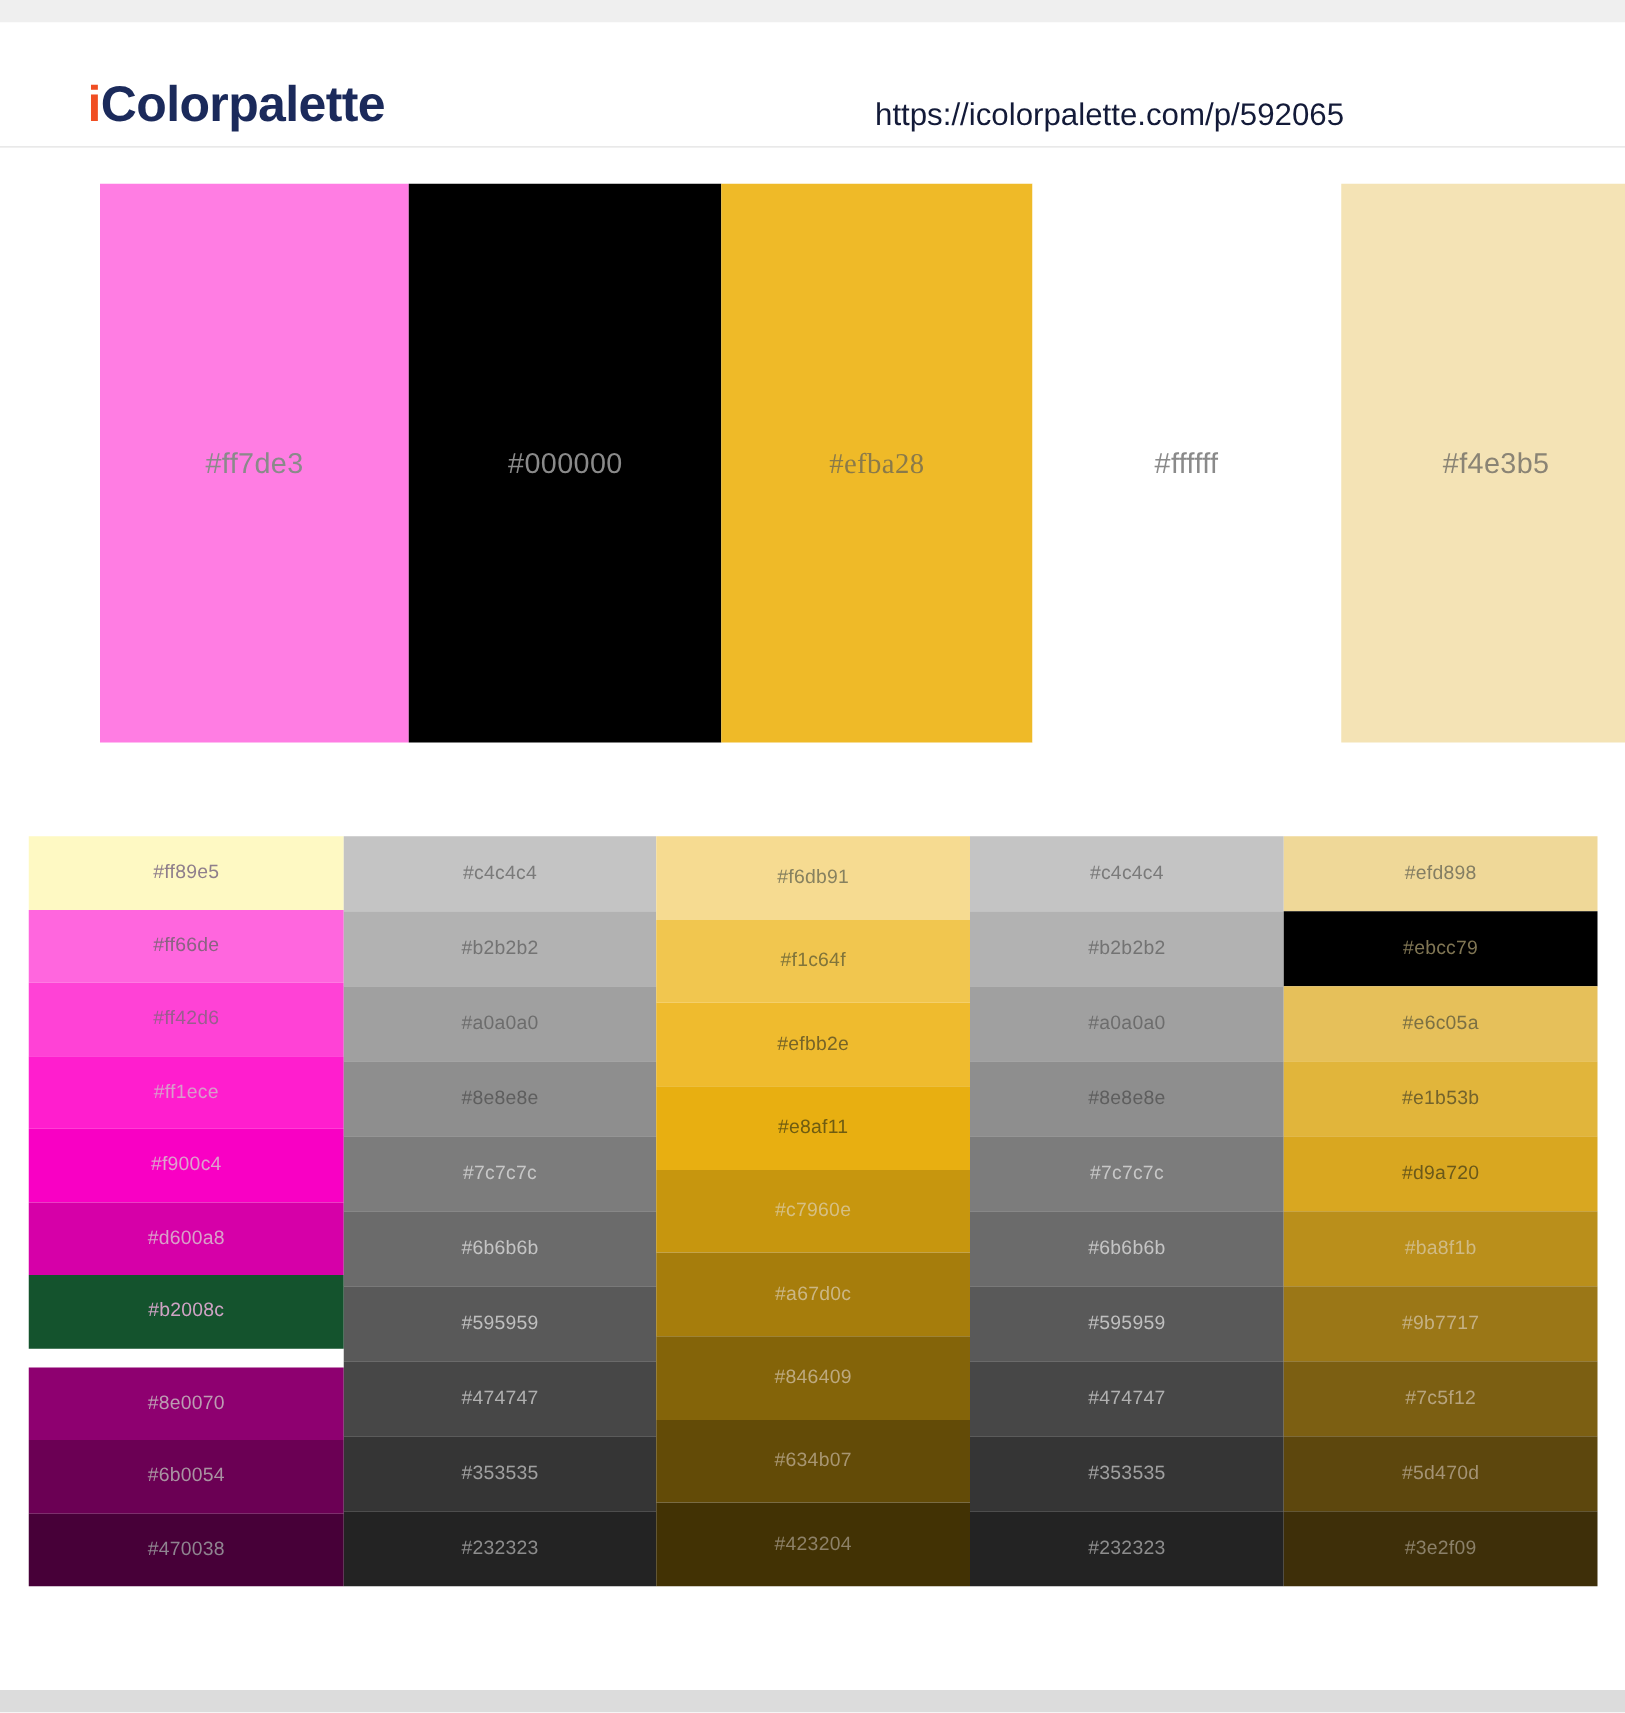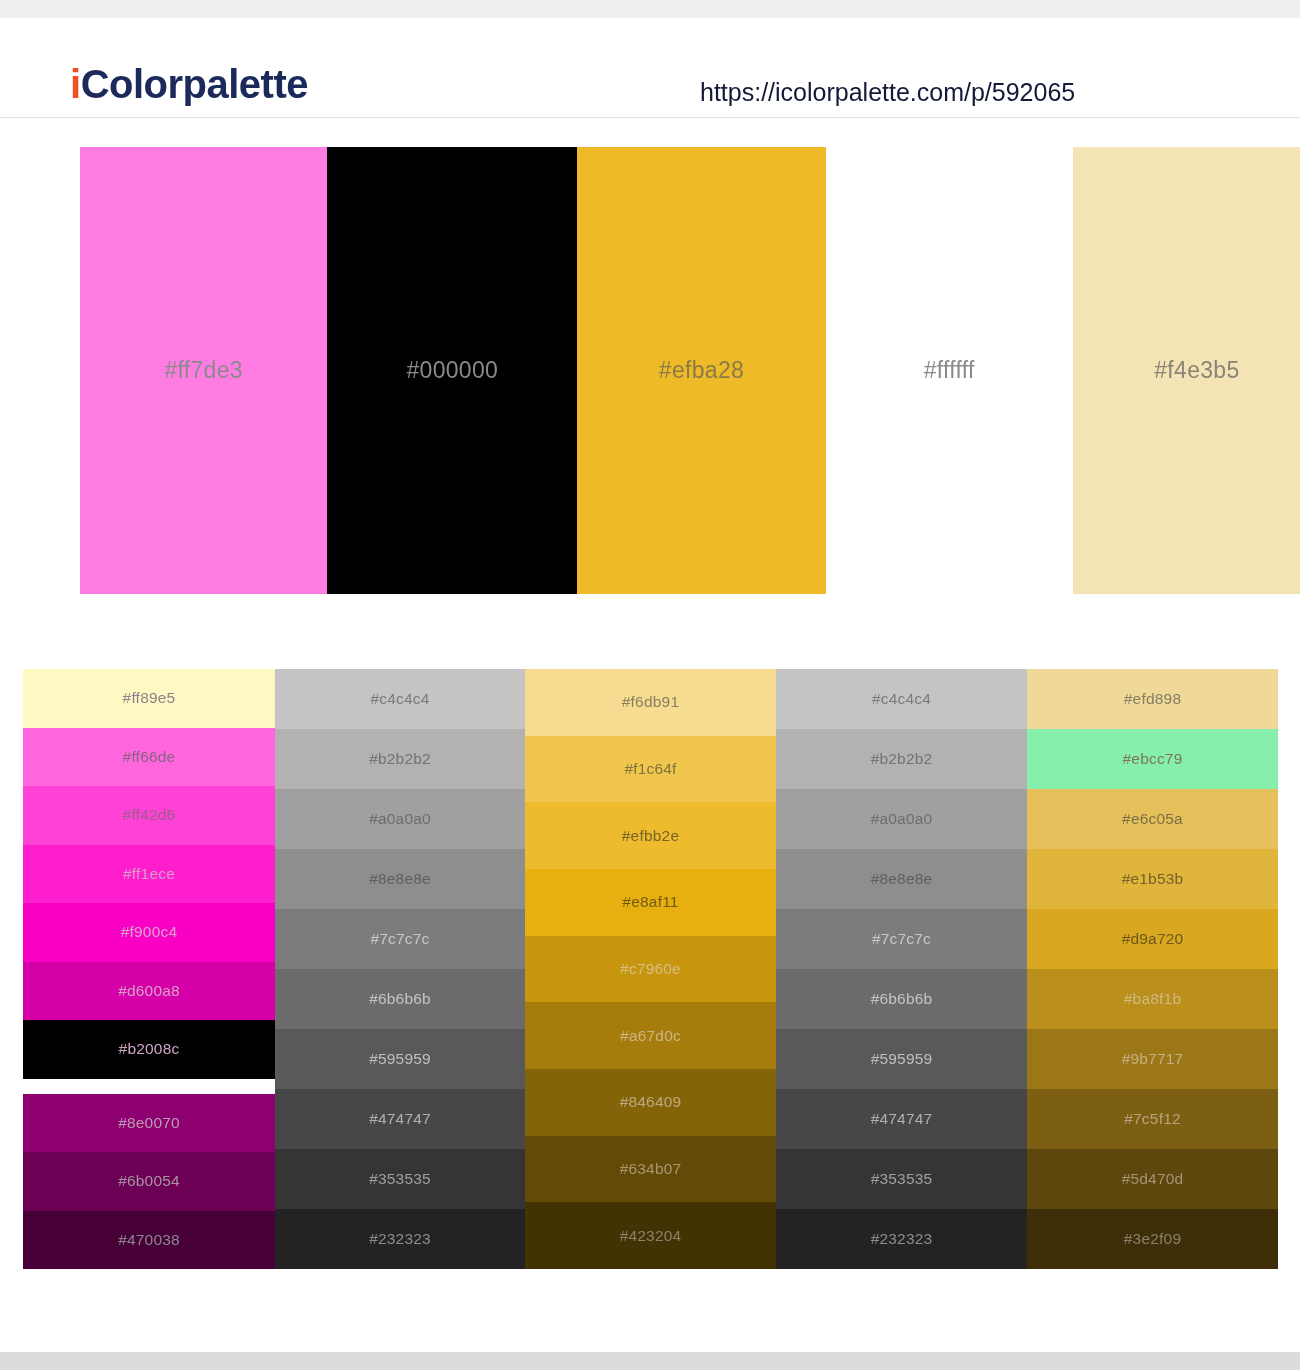--- a/index.html
+++ b/index.html
@@ -110,21 +110,21 @@
   </div>
 
   <div class="swatch-strip">
       <div class="swatch" style="background: rgb(255, 125, 227); width: 250px;">
         <span class="swatch-label" style="color: rgb(138, 138, 138);">#ff7de3</span>
       </div>
       <div class="swatch" style="background: rgb(0, 0, 0); width: 253px;">
         <span class="swatch-label" style="color: rgb(138, 138, 138);">#000000</span>
       </div>
       <div class="swatch" style="background: rgb(239, 186, 40); width: 251px;">
-        <span class="swatch-label" style="color: rgb(138, 122, 74);">#efba28</span>
+        <span class="swatch-label" style="color: rgb(138, 122, 74); font-family: Liberation Serif, serif;">#efba28</span>
       </div>
       <div class="swatch" style="background: rgb(255, 255, 255); width: 250px;">
         <span class="swatch-label" style="color: rgb(138, 138, 138);">#ffffff</span>
       </div>
       <div class="swatch" style="background: rgb(244, 227, 181); width: 251px;">
         <span class="swatch-label" style="color: rgb(138, 132, 117);">#f4e3b5</span>
       </div>
     </div>
 
   <div class="shade-grid">
@@ -140,21 +140,21 @@
         </div>
         <div class="shade-cell" style="background: rgb(255, 30, 206);">
           <span class="shade-label" style="color: rgb(217, 156, 203);">#ff1ece</span>
         </div>
         <div class="shade-cell" style="background: rgb(249, 0, 196);">
           <span class="shade-label" style="color: rgb(221, 163, 205);">#f900c4</span>
         </div>
         <div class="shade-cell" style="background: rgb(214, 0, 168);">
           <span class="shade-label" style="color: rgb(217, 160, 201);">#d600a8</span>
         </div>
-        <div class="shade-cell" style="background: #000000;">
+        <div class="shade-cell" style="background: #14532d;">
           <span class="shade-label" style="color: rgb(207, 163, 196);">#b2008c</span>
         </div>
         <div class="shade-cell" style="background: rgb(142, 0, 112); margin-top: 15px;">
           <span class="shade-label" style="color: rgb(188, 156, 178);">#8e0070</span>
         </div>
         <div class="shade-cell" style="background: rgb(107, 0, 84);">
           <span class="shade-label" style="color: rgb(169, 148, 162);">#6b0054</span>
         </div>
         <div class="shade-cell" style="background: rgb(71, 0, 56);">
           <span class="shade-label" style="color: rgb(143, 132, 144);">#470038</span>
@@ -250,21 +250,21 @@
           <span class="shade-label" style="color: rgb(160, 160, 160);">#353535</span>
         </div>
         <div class="shade-cell" style="background: rgb(35, 35, 35);">
           <span class="shade-label" style="color: rgb(141, 141, 141);">#232323</span>
         </div>
       </div>
       <div class="shade-col" style="width: 251px;">
         <div class="shade-cell" style="background: rgb(239, 216, 152);">
           <span class="shade-label" style="color: rgb(132, 126, 99);">#efd898</span>
         </div>
-        <div class="shade-cell" style="background: #86efac;">
+        <div class="shade-cell" style="background: #000000;">
           <span class="shade-label" style="color: rgb(128, 118, 84);">#ebcc79</span>
         </div>
         <div class="shade-cell" style="background: rgb(230, 192, 90);">
           <span class="shade-label" style="color: rgb(124, 112, 67);">#e6c05a</span>
         </div>
         <div class="shade-cell" style="background: rgb(225, 181, 59);">
           <span class="shade-label" style="color: rgb(115, 99, 44);">#e1b53b</span>
         </div>
         <div class="shade-cell" style="background: rgb(217, 167, 32);">
           <span class="shade-label" style="color: rgb(107, 89, 26);">#d9a720</span>

